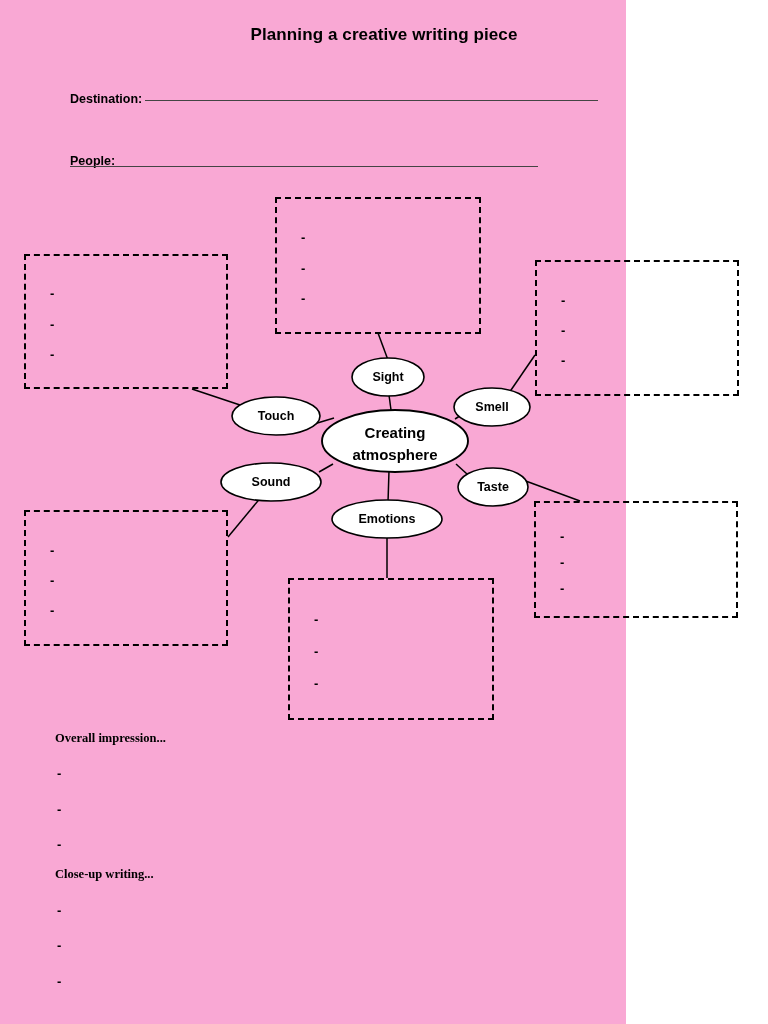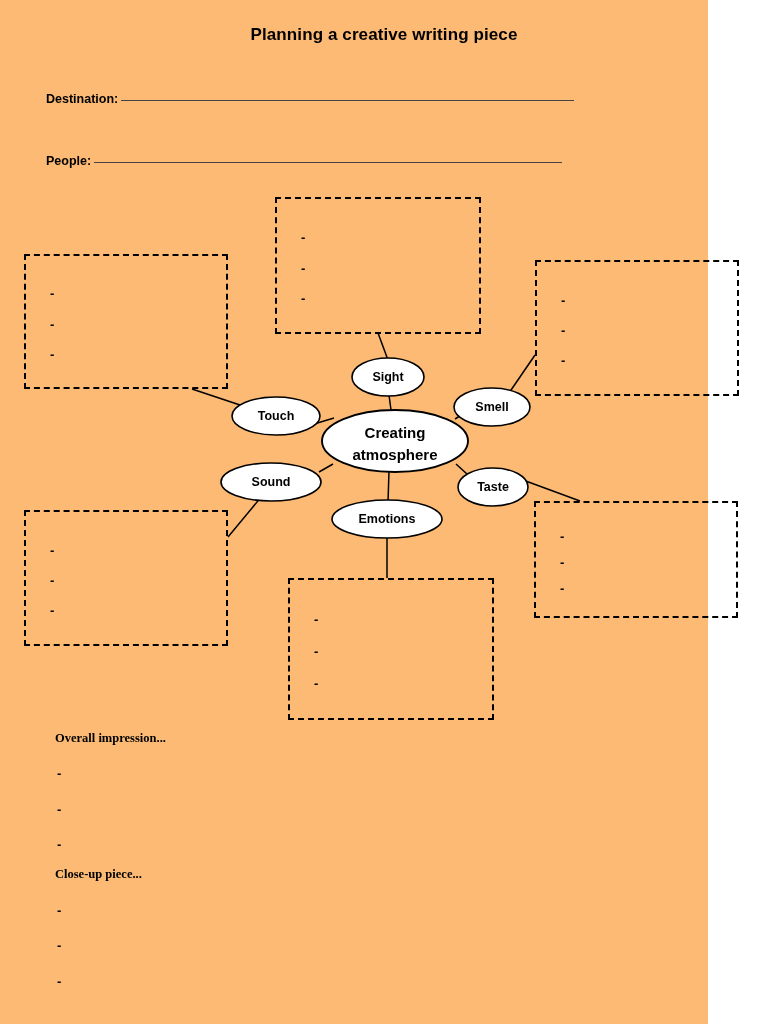--- a/index.html
+++ b/index.html
@@ -14,49 +14,49 @@
     position: relative;
     font-family: "Liberation Sans", sans-serif;
     color: #000000;
     overflow: hidden;
   }
 
   .page {
     position: absolute;
     left: 0;
     top: 0;
-    width: 708px;
+    width: 626px;
     height: 1024px;
-    background: #fdba74;
+    background: #f9a8d4;
   }
 
   
   .page-title {
     position: absolute;
     left: 0;
     top: 25px;
     width: 768px;
     text-align: center;
     font-size: 17px;
     font-weight: bold;
     letter-spacing: 0.1px;
   }
 
   .field-row {
     position: absolute;
-    left: 46px;
+    left: 70px;
     display: flex;
     align-items: baseline;
     font-size: 12.5px;
     font-weight: bold;
     white-space: nowrap;
     text-align: center;
   }
   .field-row.destination { top: 92px; }
-  .field-row.people      { top: 154px; }
+  .field-row.people      { top: 154px; flex-direction: column; }
 
   .field-label { margin-right: 3px; }
 
   .field-rule {
     display: inline-block;
     height: 0;
     border-bottom: 1.4px solid #444;
     position: relative;
     top: -2px;
   }
@@ -235,18 +235,18 @@
 
     <ellipse class="node-ellipse" cx="276" cy="416" rx="44" ry="19"></ellipse>
     <text class="node-label" x="276" y="417">Touch</text>
   </svg>
 
   <div class="prompt-heading" id="overall-heading">Overall impression...</div>
   <div class="prompt-bullet" id="overall-b1">-</div>
   <div class="prompt-bullet" id="overall-b2">-</div>
   <div class="prompt-bullet" id="overall-b3">-</div>
 
-  <div class="prompt-heading" id="closeup-heading">Close-up piece...</div>
+  <div class="prompt-heading" id="closeup-heading">Close-up writing...</div>
   <div class="prompt-bullet" id="closeup-b1">-</div>
   <div class="prompt-bullet" id="closeup-b2">-</div>
   <div class="prompt-bullet" id="closeup-b3">-</div>
 
 </div>
 
 </body></html>

